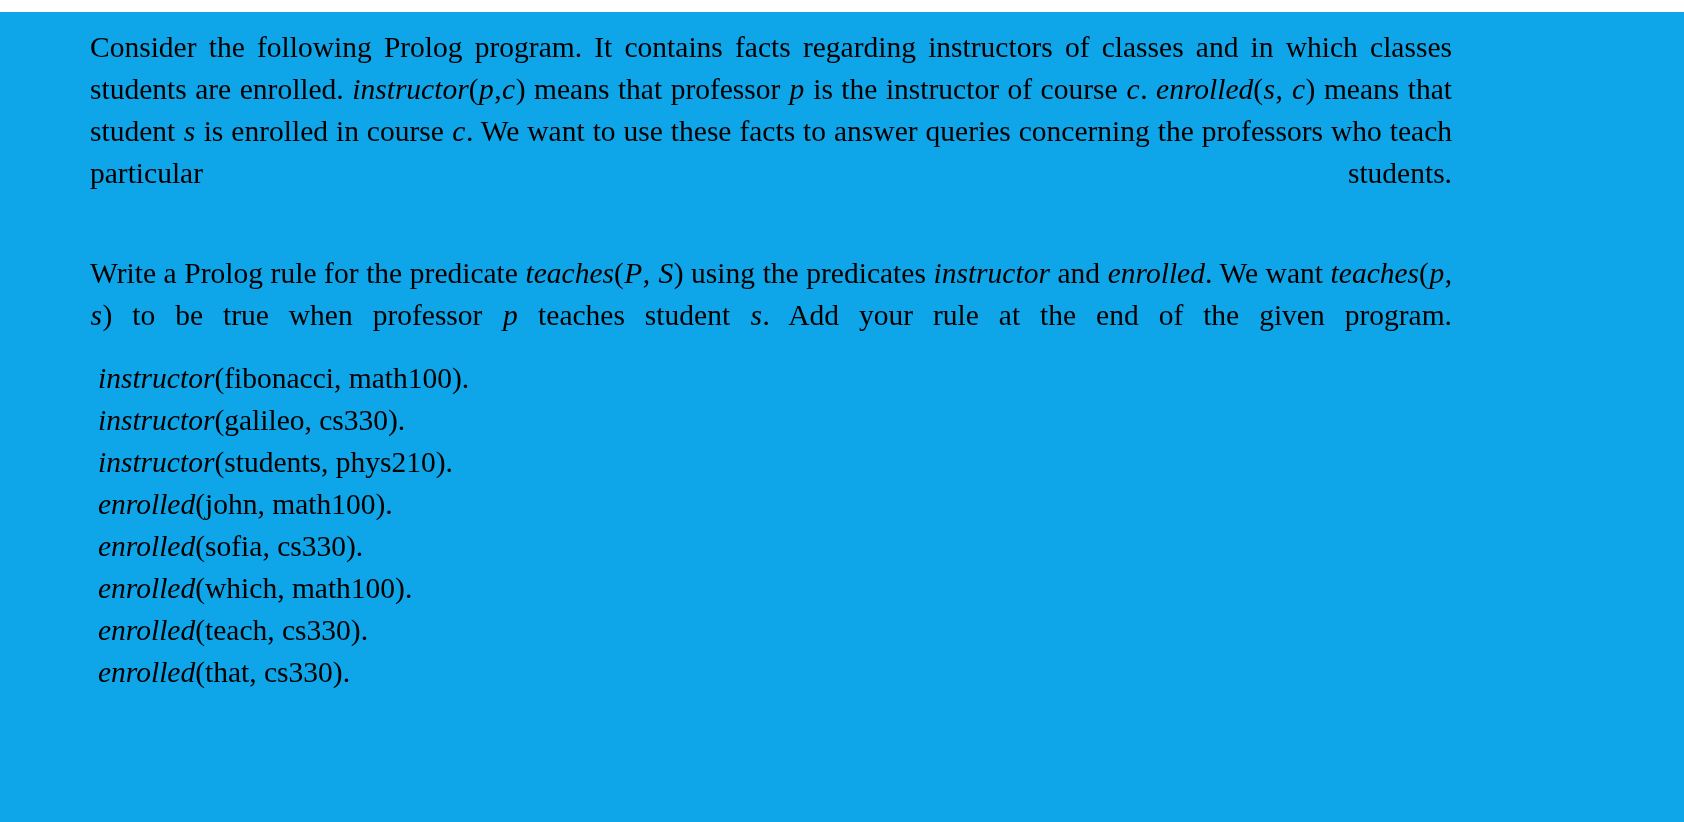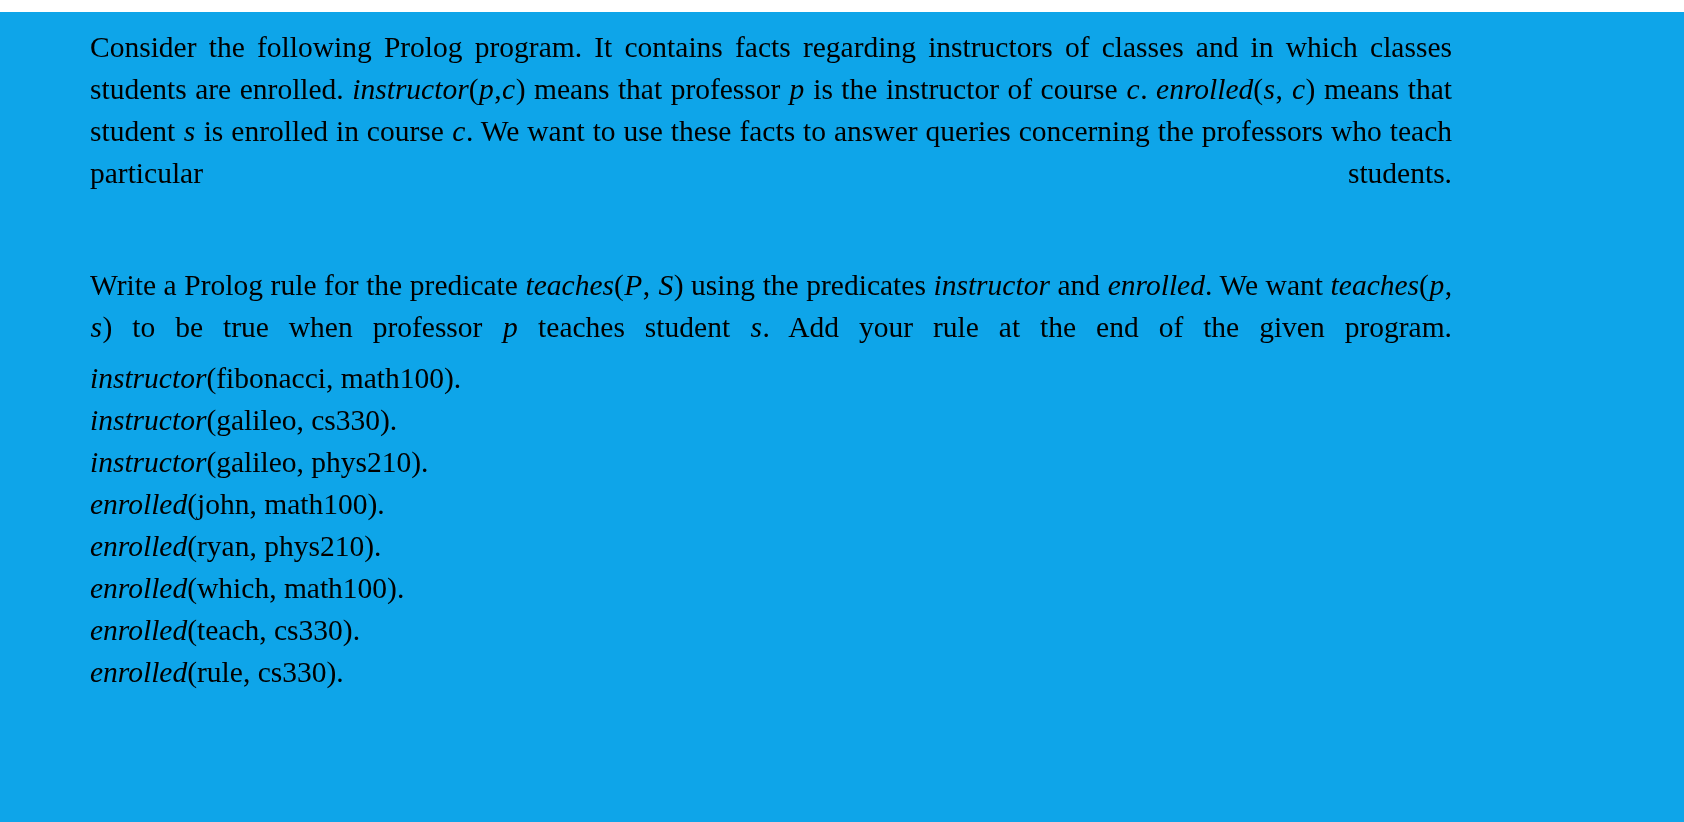--- a/index.html
+++ b/index.html
@@ -32,21 +32,21 @@
   p.para {
     margin: 0;
     font-size: 29.5px;
     line-height: 42px;
     text-align: justify;
     text-justify: inter-word;
     -webkit-hyphens: none;
     hyphens: none;
   }
   p.para + p.para {
-    margin-top: 28px;
+    margin-top: 16px;
   }
   
   p.para::after {
     content: "";
     display: inline-block;
     width: 100%;
   }
   em.it {
     font-style: italic;
   }
@@ -57,20 +57,21 @@
   .facts {
     position: absolute;
     left: 90px;
     top: 345px;
     width: 900px;
   }
   .fact {
     font-size: 29.5px;
     line-height: 42px;
     white-space: pre;
+    margin-left: 8px;
   }
   .fact .pred {
     font-style: italic;
   }
   .fact .args {
     font-style: normal;
   }
 </style>
 </head>
 <body>
@@ -78,21 +79,21 @@
 <div id="page">
 
   <div class="textblock">
     <p class="para"><span>Consider the following Prolog program.  It contains facts regarding instructors of classes and in which classes students are enrolled.  </span><em class="it">instructor</em><span>(</span><span class="mv">p</span><span>,</span><span class="mv">c</span><span>) means that professor </span><span class="mv">p</span><span> is the instructor of course </span><span class="mv">c</span><span>.  </span><em class="it">enrolled</em><span>(</span><span class="mv">s</span><span>, </span><span class="mv">c</span><span>) means that student </span><span class="mv">s</span><span> is enrolled in course </span><span class="mv">c</span><span>.  We want to use these facts to answer queries concerning the professors who teach particular students.</span></p>
     <p class="para"><span>Write a Prolog rule for the predicate </span><em class="it">teaches</em><span>(</span><span class="mv">P</span><span>, </span><span class="mv">S</span><span>) using the predicates </span><em class="it">instructor</em><span> and </span><em class="it">enrolled</em><span>.  We want </span><em class="it">teaches</em><span>(</span><span class="mv">p</span><span>, </span><span class="mv">s</span><span>) to be true when professor </span><span class="mv">p</span><span> teaches student </span><span class="mv">s</span><span>.  Add your rule at the end of the given program.</span></p>
   </div>
 
   <div class="facts">
       <div class="fact"><span class="pred">instructor</span><span class="args">(fibonacci, math100).</span></div>
       <div class="fact"><span class="pred">instructor</span><span class="args">(galileo, cs330).</span></div>
-      <div class="fact"><span class="pred">instructor</span><span class="args">(galileo, phys210).</span></div>
+      <div class="fact"><span class="pred">instructor</span><span class="args">(students, phys210).</span></div>
       <div class="fact"><span class="pred">enrolled</span><span class="args">(john, math100).</span></div>
-      <div class="fact"><span class="pred">enrolled</span><span class="args">(ryan, phys210).</span></div>
+      <div class="fact"><span class="pred">enrolled</span><span class="args">(sofia, cs330).</span></div>
       <div class="fact"><span class="pred">enrolled</span><span class="args">(which, math100).</span></div>
       <div class="fact"><span class="pred">enrolled</span><span class="args">(teach, cs330).</span></div>
-      <div class="fact"><span class="pred">enrolled</span><span class="args">(rule, cs330).</span></div>
+      <div class="fact"><span class="pred">enrolled</span><span class="args">(that, cs330).</span></div>
     </div>
 
 </div>
 
 </body></html>

